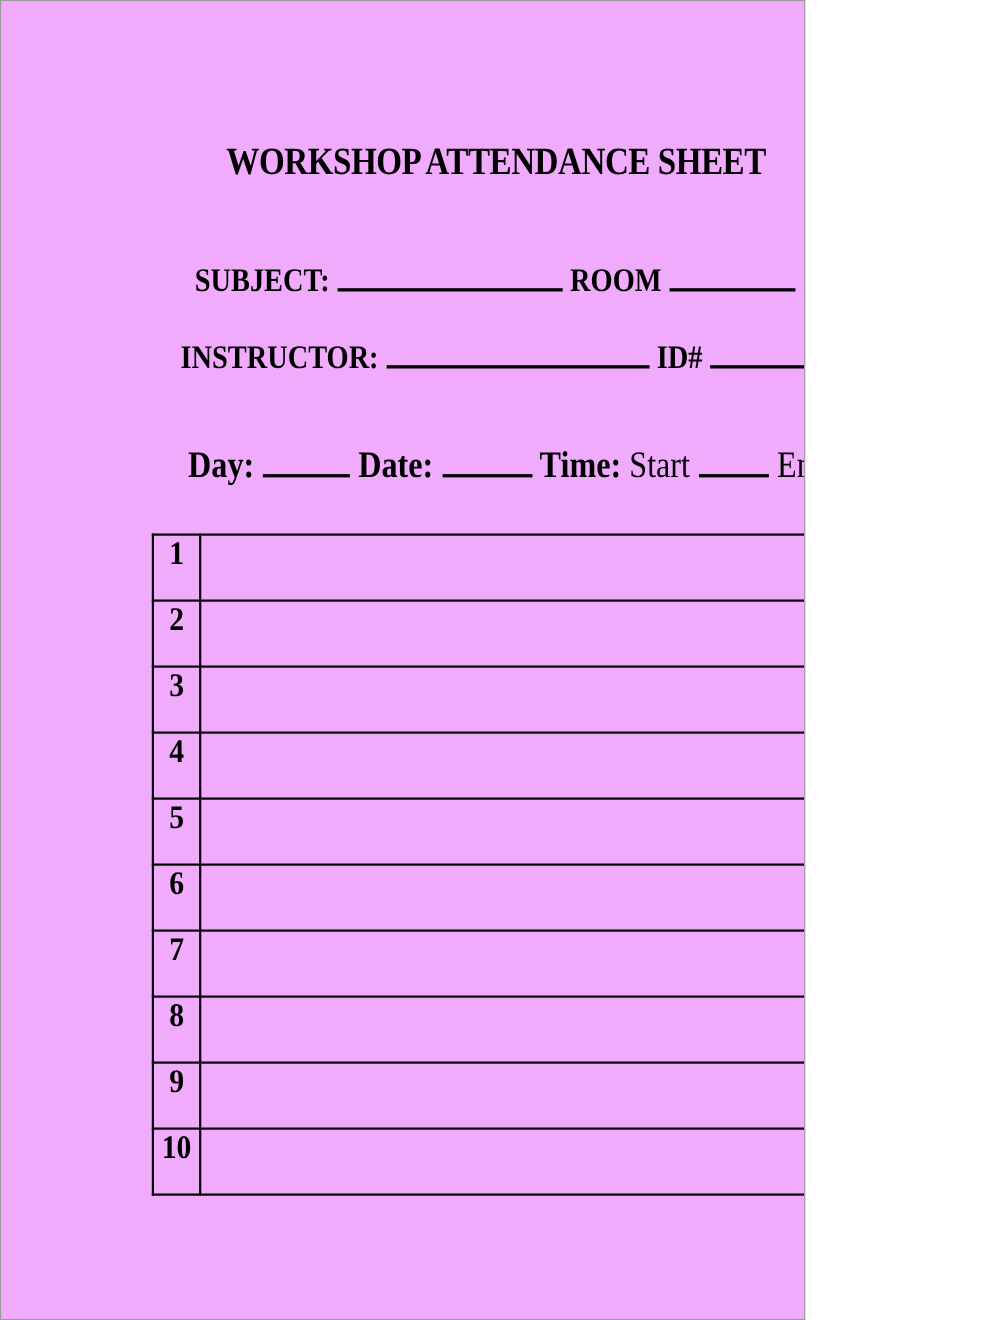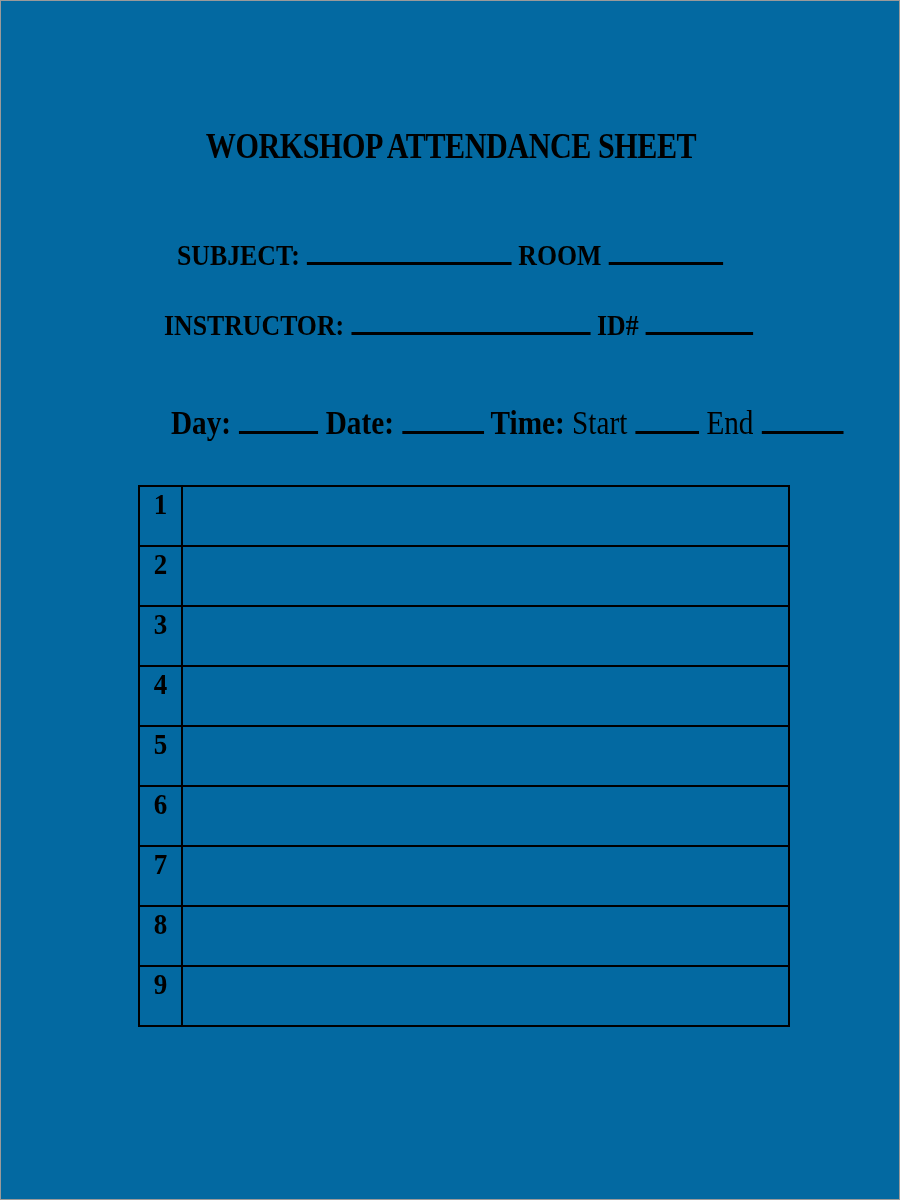--- a/index.html
+++ b/index.html
@@ -6,23 +6,23 @@
     margin: 0;
     padding: 0;
     background: #ffffff;
   }
   body {
     font-family: "Liberation Serif", "DejaVu Serif", serif;
   }
 
   .page {
     position: relative;
-    width: 900px;
+    width: 732px;
     height: 1200px;
-    background: #0369a1;
+    background: #f0abfc;
     box-sizing: border-box;
     border: 1px solid #9a9a9a;
     overflow: hidden;
   }
 
   
   .doc-title {
     position: absolute;
     left: 0;
     top: 126px;
@@ -184,16 +184,20 @@
         <td class="name-cell"></td>
       </tr>
       <tr>
         <td class="num-cell">8</td>
         <td class="name-cell"></td>
       </tr>
       <tr>
         <td class="num-cell">9</td>
         <td class="name-cell"></td>
       </tr>
+      <tr>
+        <td class="num-cell">10</td>
+        <td class="name-cell"></td>
+      </tr>
     </tbody>
   </table>
 
 </div>
 
 </body></html>

